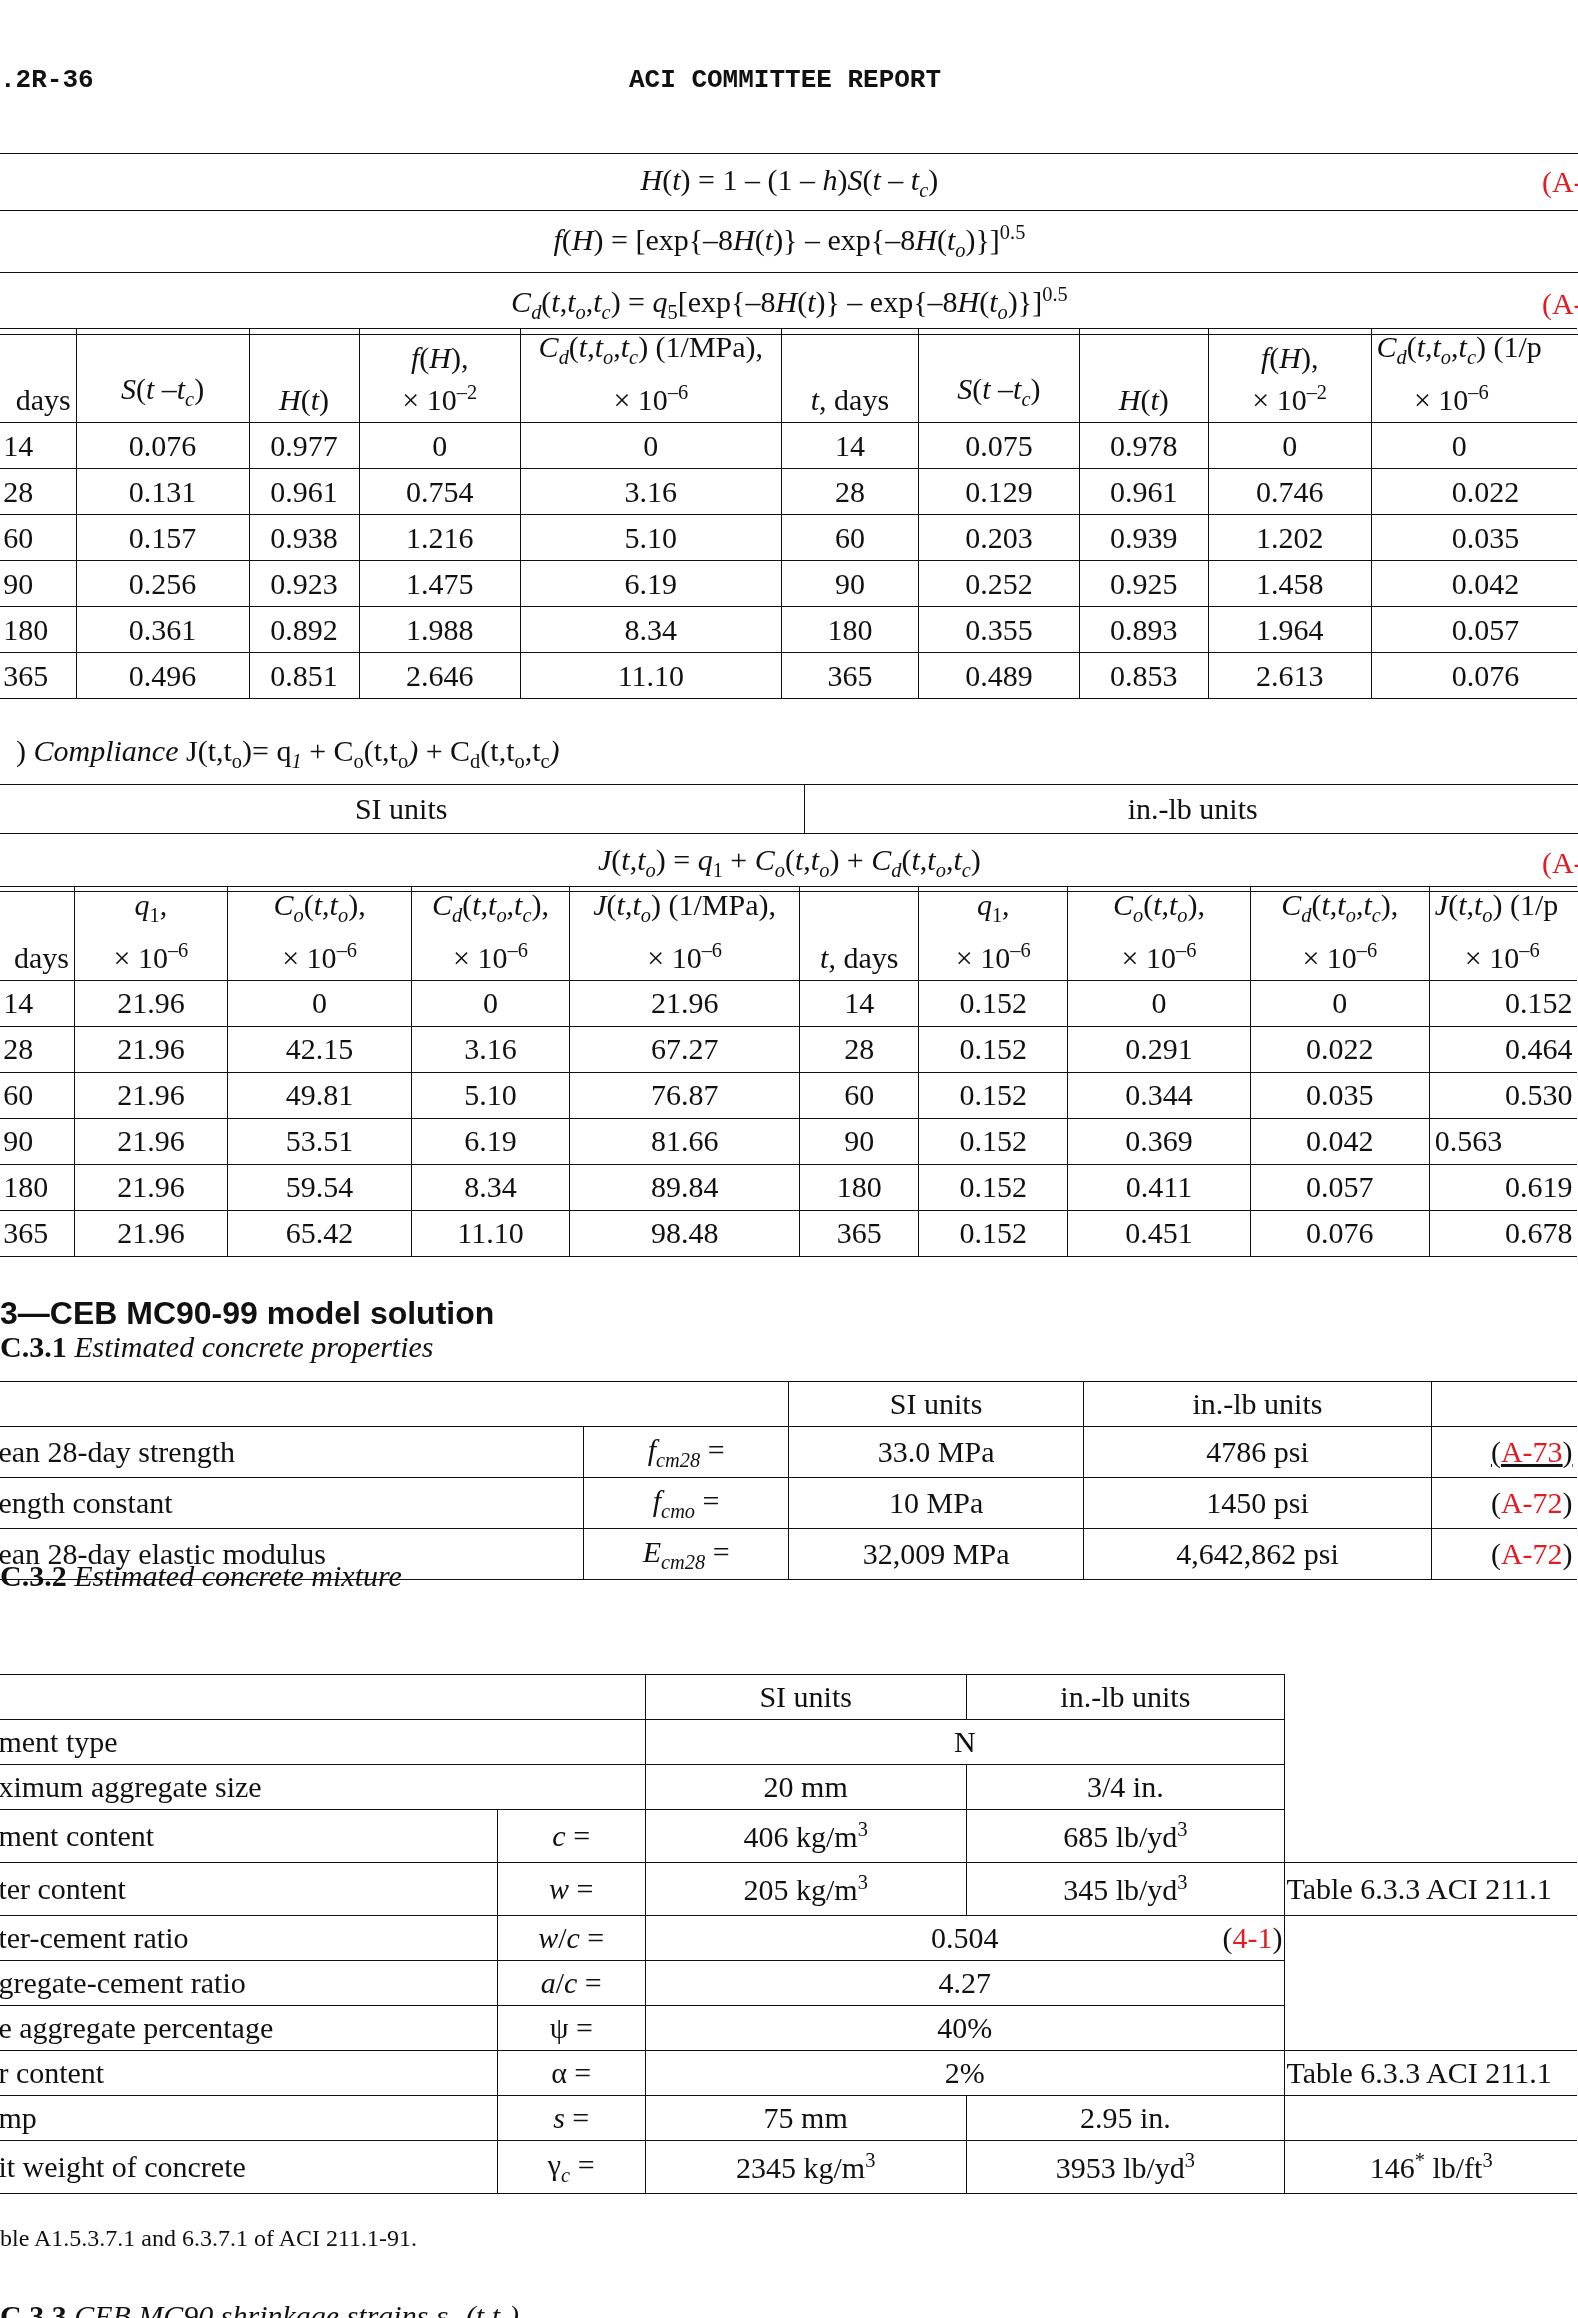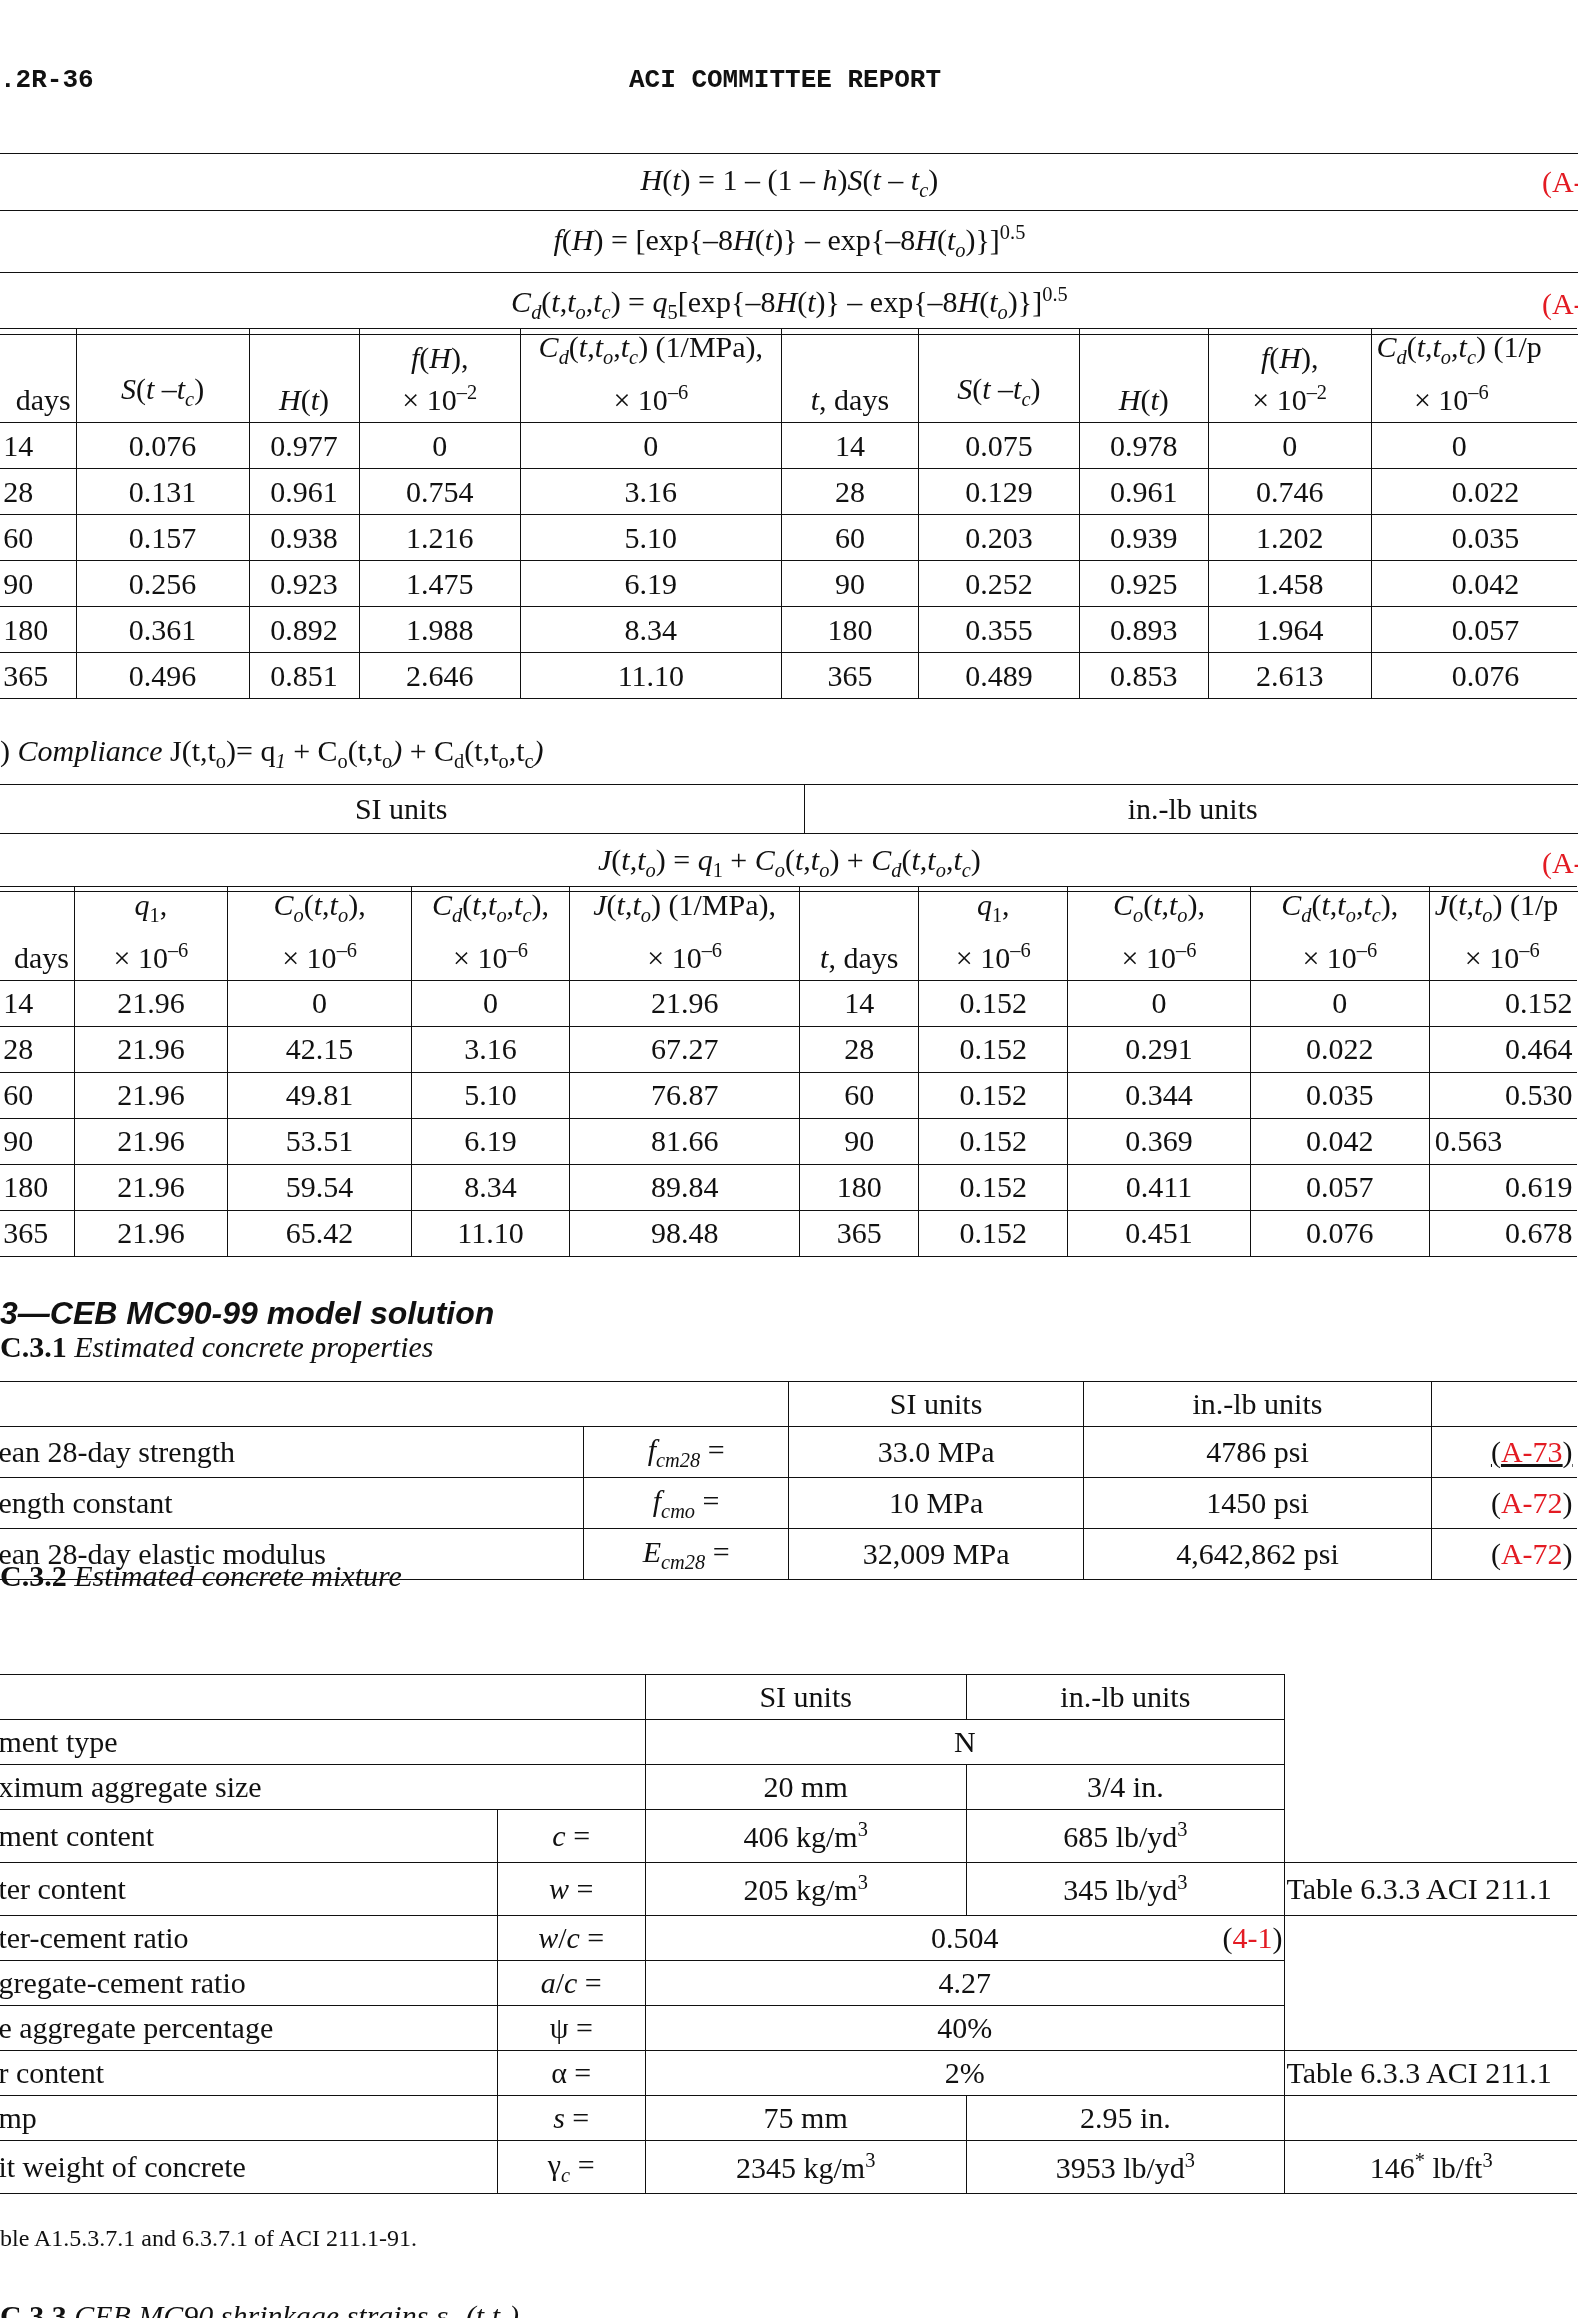--- a/index.html
+++ b/index.html
@@ -9,21 +9,21 @@
   .red{color:#e31b23;}
   table{border-collapse:collapse;position:absolute;left:-1.6px;font-size:30px;}
   td{border:1.6px solid #111;text-align:center;padding:0 4.8px;white-space:nowrap;}
   .eqrow td{border-left:none;border-right:none;height:57px;position:relative;}
   .eqref{position:absolute;right:-3.2px;top:50%;transform:translateY(-50%);}
   .hdr td{vertical-align:bottom;line-height:35px;padding-bottom:4.8px;}
   .data td{height:45px;}
   i{font-style:italic;}
   sub,sup{font-size:0.68em;}
   .lbl{text-align:left;}
-  .sect{font-family:"Liberation Sans",sans-serif;font-weight:bold;font-size:32px;font-style:italic;}
+  .sect{font-family:"Liberation Sans",sans-serif;font-weight:bold;font-size:32px;}
   .subsect{font-size:30px;}
   .foot{font-size:24px;}
 </style>
 </head>
 <body>
 
 <div class="abs runhead" style="left:0;">.2R-36</div>
 <div class="abs runhead" style="left:629px;">ACI COMMITTEE REPORT</div>
 
 <table style="top:153px;width:1582px;">
@@ -142,21 +142,21 @@
         <td>11.10</td>
         <td>365</td>
         <td>0.489</td>
         <td>0.853</td>
         <td>2.613</td>
         <td style="border-right:none;text-align:left;padding-left:80px;">0.076</td>
   </tr>
 </tbody>
   </table>
 
-<div class="abs" style="left:0;top:734px;font-size:30px;">
+<div class="abs" style="left:16px;top:734px;font-size:30px;">
   <span>) </span><i>Compliance</i>
   J(t,t<sub>o</sub>)= q<sub><i>1</i></sub> + C<sub>o</sub>(t,t<sub>o</sub><i>)</i> + C<sub>d</sub>(t,t<sub>o</sub>,t<sub>c</sub><i>)</i>
 </div>
 
 <table style="top:784px;width:1582px;">
   <tbody>
       <tr style="height:49px;">
     <td style="width:796px;border-left:none;">SI units</td>
     <td style="border-right:none;">in.-lb units</td>
   </tr>

